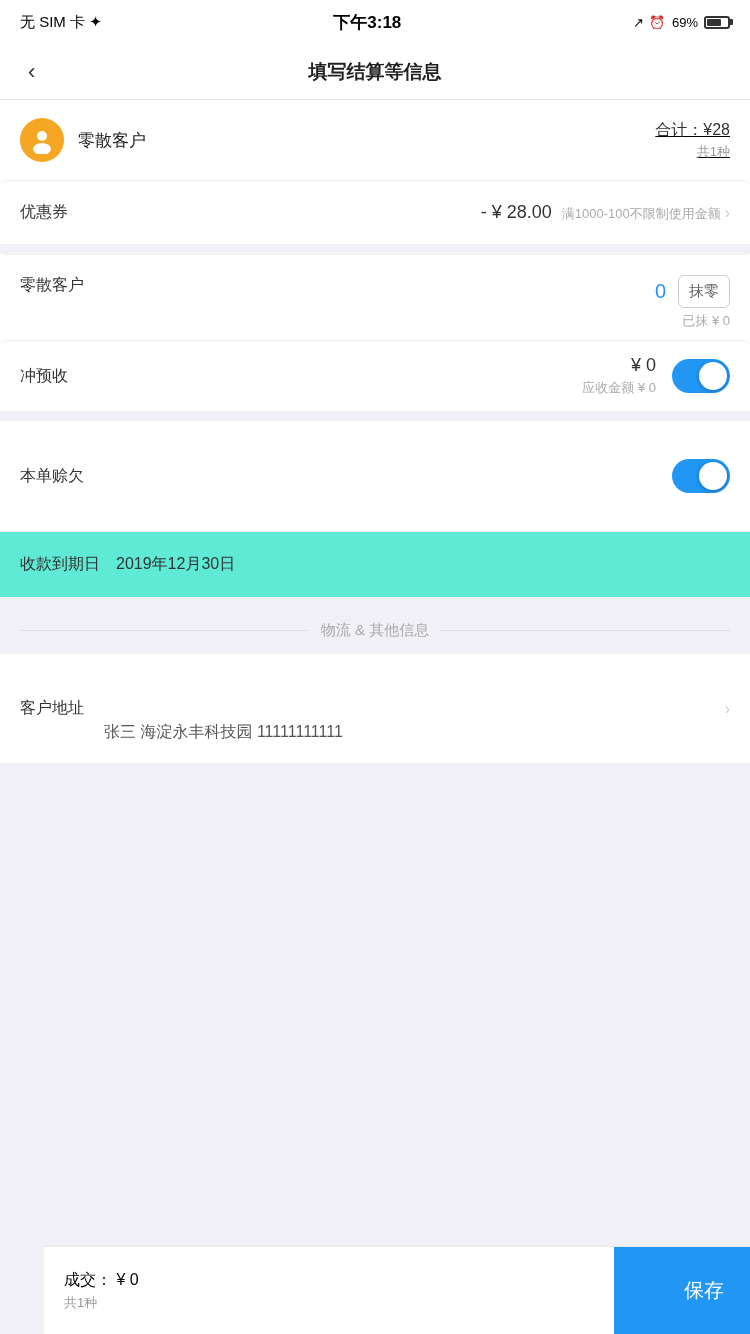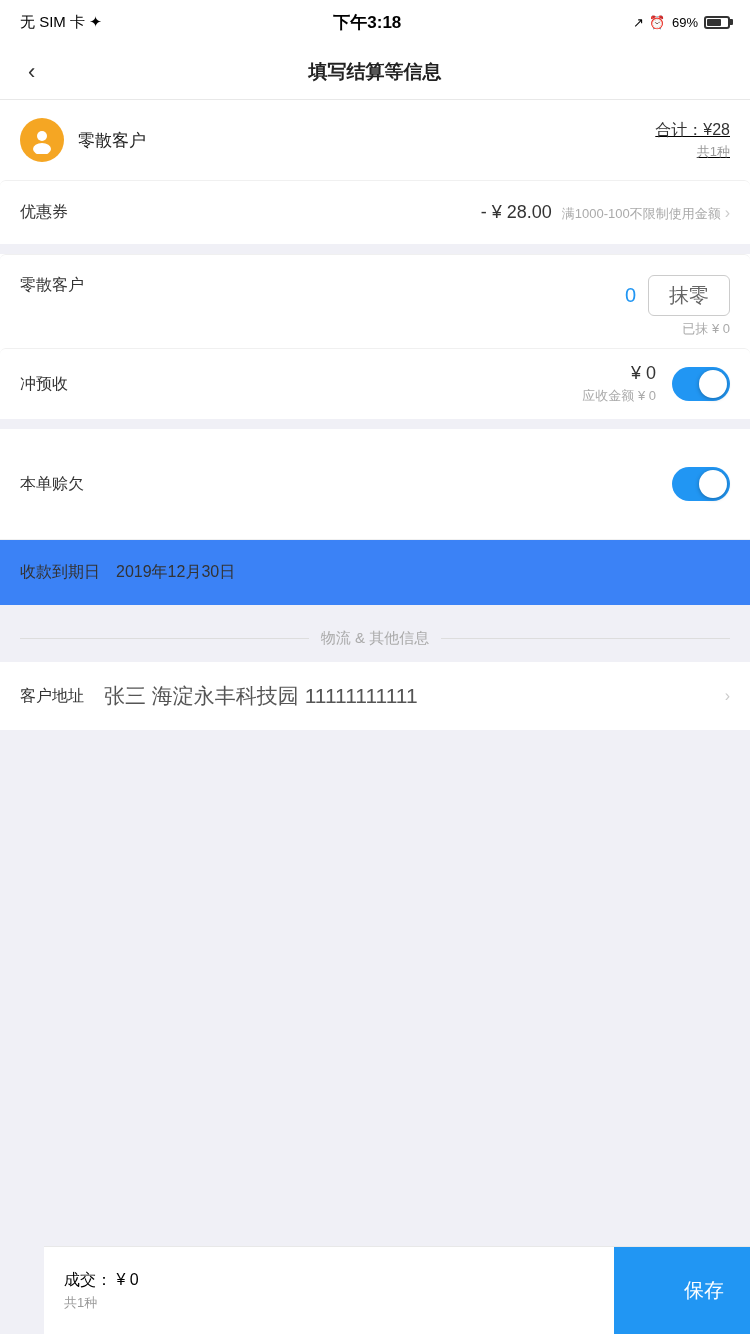--- a/index.html
+++ b/index.html
@@ -128,22 +128,22 @@
       font-weight: 500;
       min-width: 40px;
       text-align: right;
     }
     .amount-sub { font-size: 13px; color: #aaa; }
 
     
     .btn-zero {
       border: 1px solid #ccc;
       border-radius: 6px;
-      padding: 6px 20px;
-      font-size: 20px;
+      padding: 6px 10px;
+      font-size: 15px;
       color: #666;
       background: #fff;
       cursor: pointer;
     }
 
     
     .row-sub {
       font-size: 13px;
       color: #aaa;
       margin-top: 3px;
@@ -170,21 +170,21 @@
       padding: 38px 20px;
       background: #fff;
     }
     .row-debt-label { font-size: 16px; color: #333; }
 
     
     .row-date {
       display: flex;
       align-items: center;
       padding: 22px 20px;
-      background: #3b82f6;
+      background: #5eead4;
       border-top: 1px solid #f0f0f0;
       gap: 16px;
     }
     .row-date-label { font-size: 16px; color: #333; }
     .row-date-value { font-size: 16px; color: #333; }
 
     
     .logistics-header {
       background: #f0f0f6;
       text-align: center;
@@ -204,21 +204,21 @@
 
     
     .address-row {
       display: flex;
       align-items: center;
       justify-content: space-between;
       padding: 20px 20px;
       background: #fff;
     }
     .address-label { font-size: 16px; color: #333; flex-shrink: 0; margin-right: 20px; }
-    .address-value { font-size: 21px; color: #555; flex: 1; }
+    .address-value { font-size: 16px; color: #555; flex: 1; margin-top: 48px; }
     .address-chevron { font-size: 16px; color: #ccc; }
 
     
     .footer {
       position: fixed;
       bottom: 0;
       width: 750px;
       height: 88px;
       display: flex;
       align-items: center;

